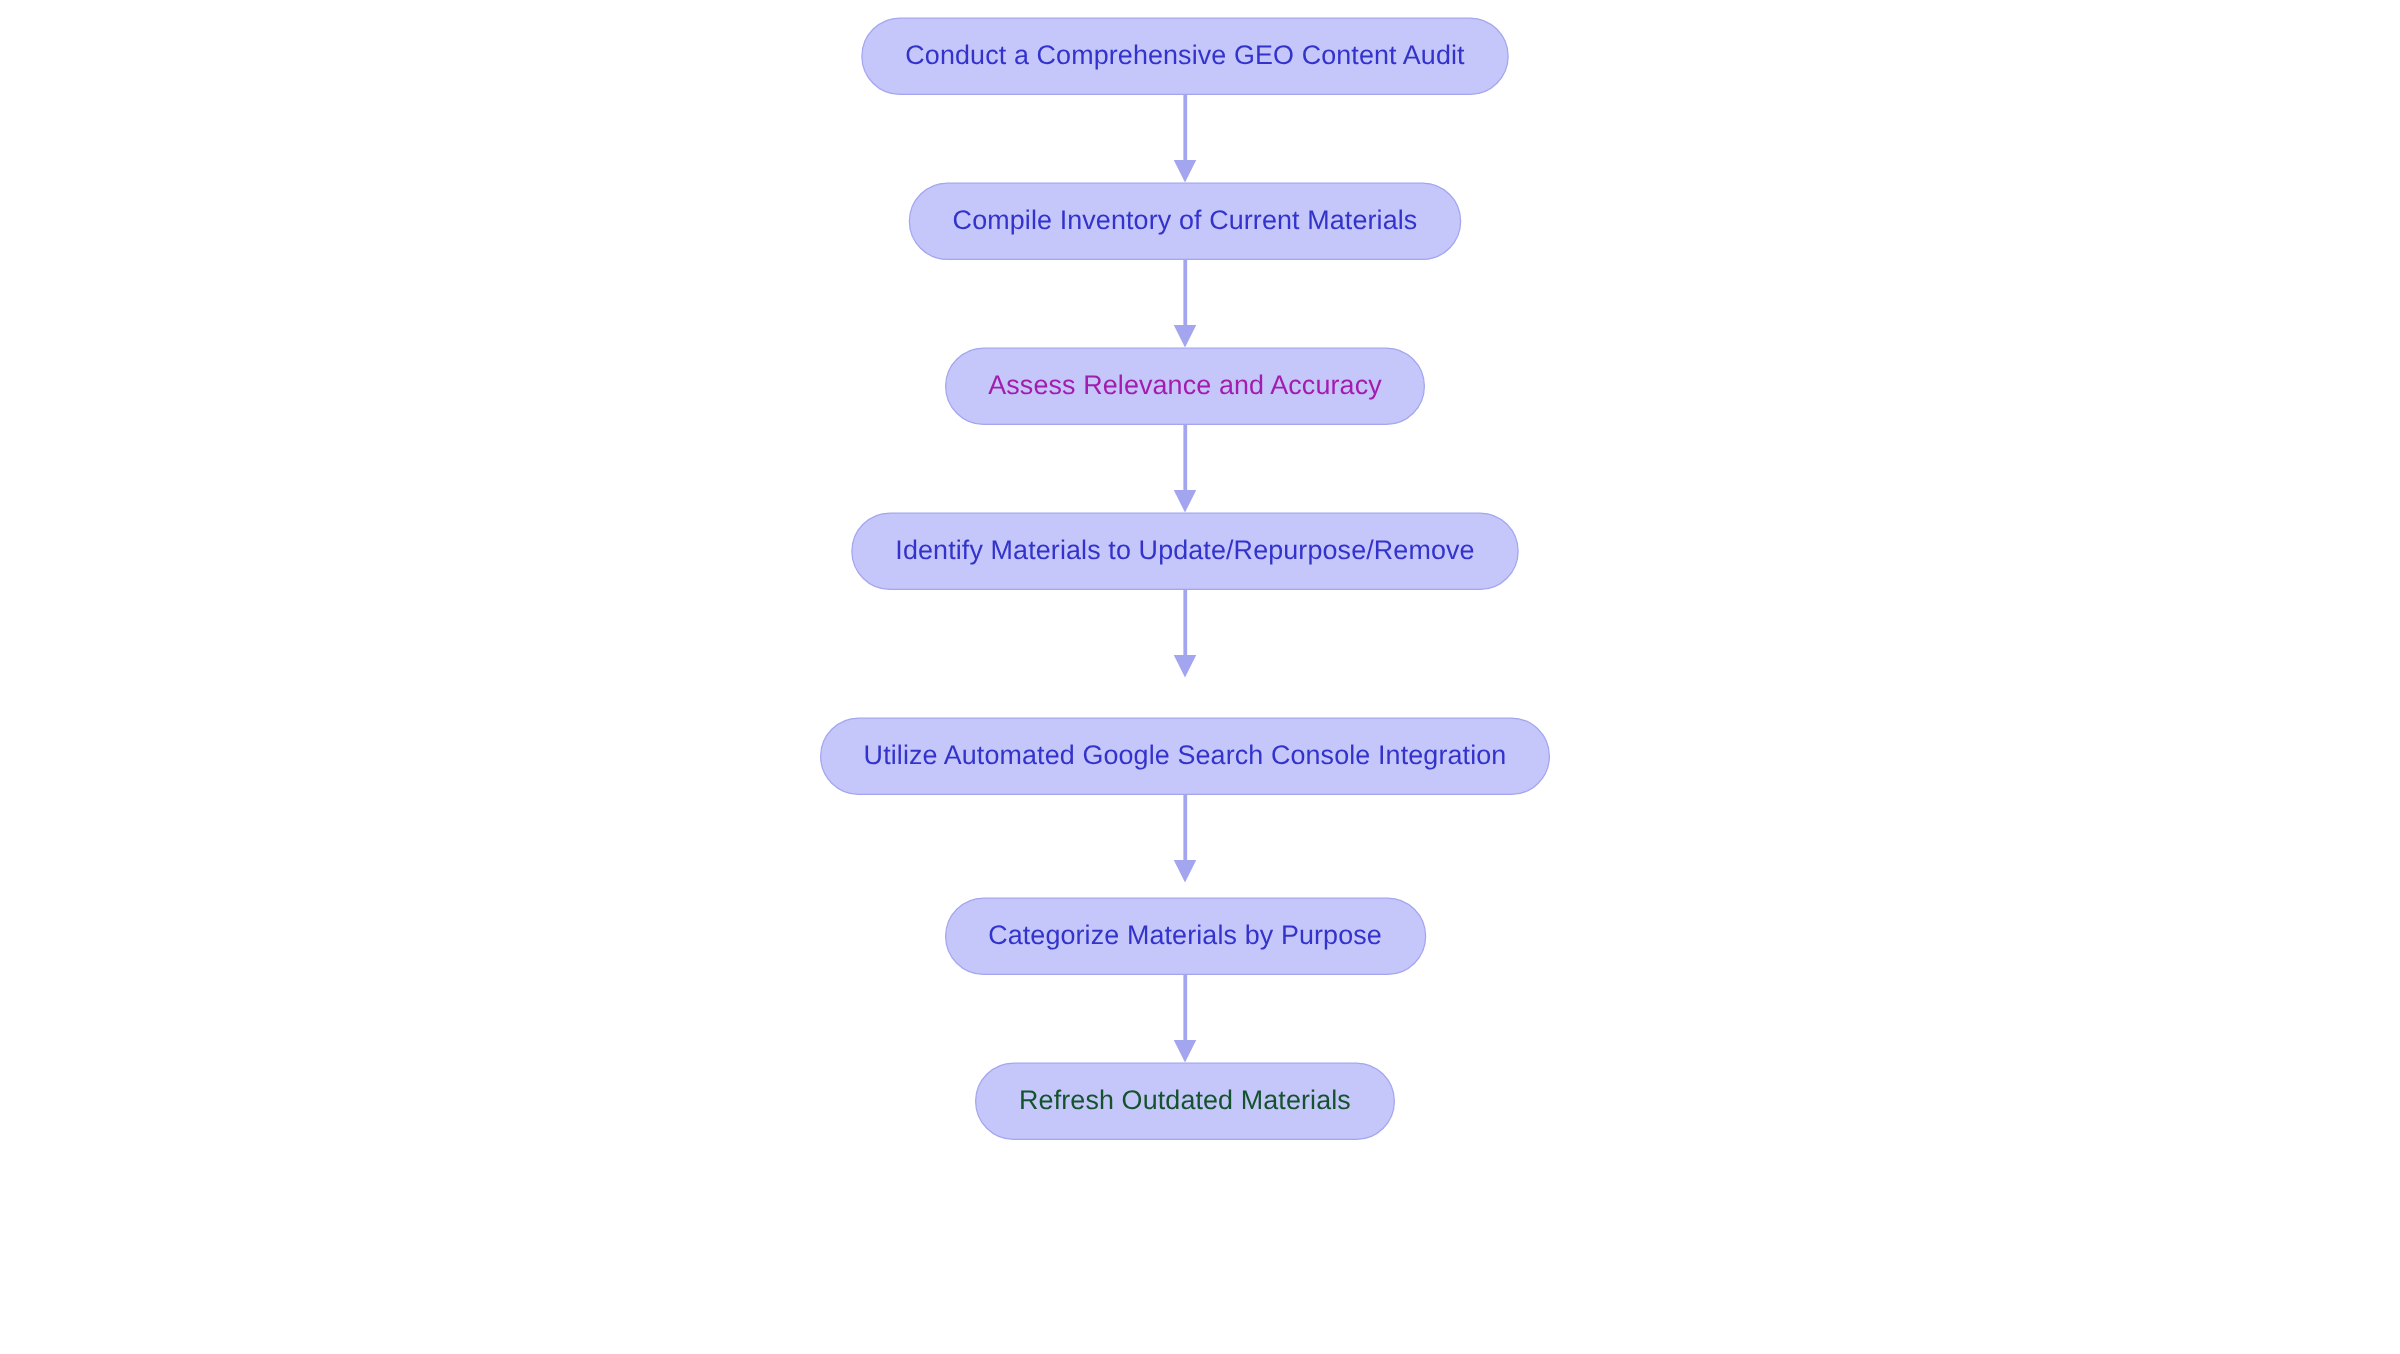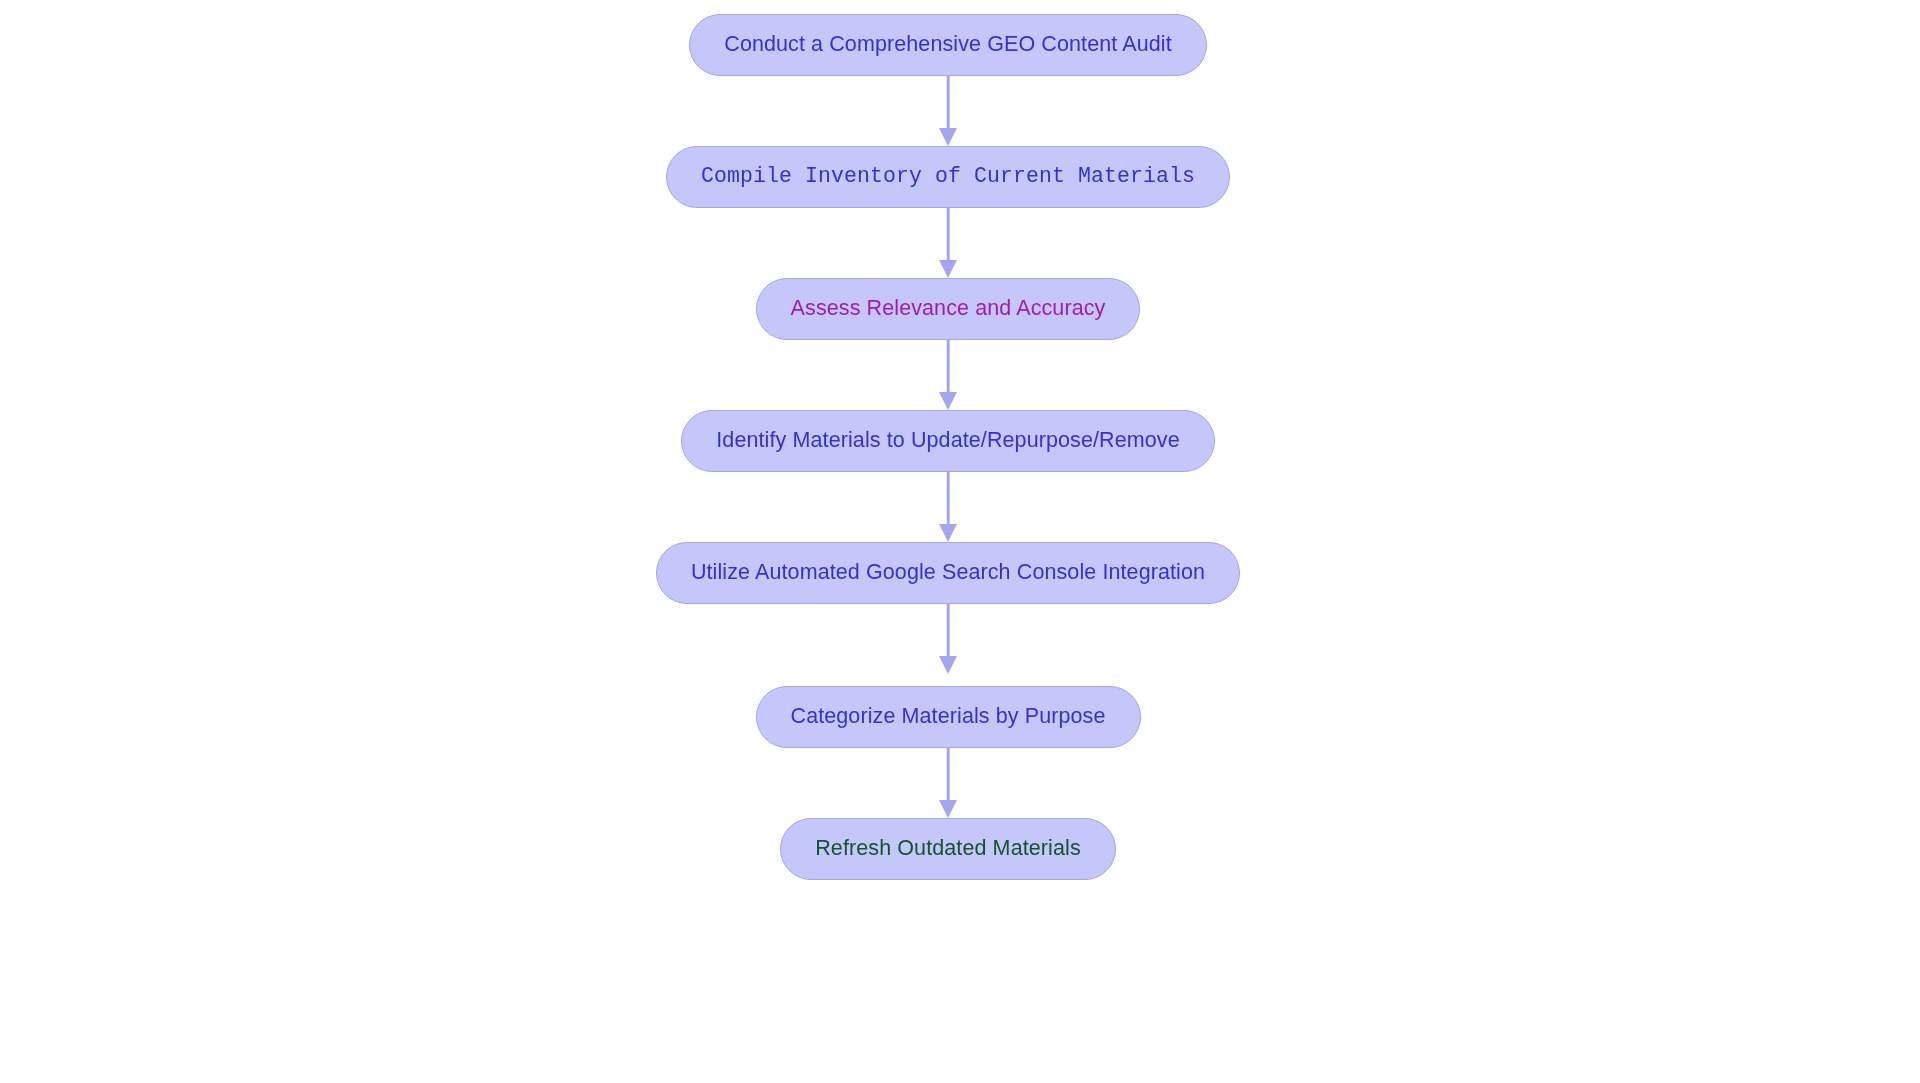--- a/index.html
+++ b/index.html
@@ -93,21 +93,21 @@
 
   <div class="flow-node" style="background: rgb(197, 198, 250); border-color: rgb(163, 165, 239); color: rgb(51, 51, 204);">
     <span class="node-label" style="color: rgb(51, 51, 204);">Conduct a Comprehensive GEO Content Audit</span>
   </div>
 
   <div class="connector">
     <div class="stem" style="background: rgb(163, 165, 239);"></div>
     <div class="arrowhead" style="border-top-color: rgb(163, 165, 239);"></div>
   </div>
 
-  <div class="flow-node" style="background: rgb(197, 198, 250); border-color: rgb(163, 165, 239); color: rgb(51, 51, 204); font-family: Liberation Mono, monospace;">
+  <div class="flow-node" style="background: rgb(197, 198, 250); border-color: rgb(163, 165, 239); color: rgb(51, 51, 204);">
     <span class="node-label" style="color: rgb(51, 51, 204);">Compile Inventory of Current Materials</span>
   </div>
 
   <div class="connector">
     <div class="stem" style="background: rgb(163, 165, 239);"></div>
     <div class="arrowhead" style="border-top-color: rgb(163, 165, 239);"></div>
   </div>
 
   <div class="flow-node" style="background: rgb(197, 198, 250); border-color: rgb(163, 165, 239); color: rgb(51, 51, 204);">
     <span class="node-label" style="color: #a21caf;">Assess Relevance and Accuracy</span>
@@ -120,21 +120,21 @@
 
   <div class="flow-node" style="background: rgb(197, 198, 250); border-color: rgb(163, 165, 239); color: rgb(51, 51, 204);">
     <span class="node-label" style="color: rgb(51, 51, 204); text-align: right;">Identify Materials to Update/Repurpose/Remove</span>
   </div>
 
   <div class="connector">
     <div class="stem" style="background: rgb(163, 165, 239);"></div>
     <div class="arrowhead" style="border-top-color: rgb(163, 165, 239);"></div>
   </div>
 
-  <div class="flow-node" style="background: rgb(197, 198, 250); border-color: rgb(163, 165, 239); color: rgb(51, 51, 204);">
+  <div class="flow-node" style="background: rgb(197, 198, 250); border-color: rgb(163, 165, 239); color: rgb(51, 51, 204); margin-top: 32px;">
     <span class="node-label" style="color: rgb(51, 51, 204);">Utilize Automated Google Search Console Integration</span>
   </div>
 
   <div class="connector">
     <div class="stem" style="background: rgb(163, 165, 239);"></div>
     <div class="arrowhead" style="border-top-color: rgb(163, 165, 239);"></div>
   </div>
 
   <div class="flow-node" style="background: rgb(197, 198, 250); border-color: rgb(163, 165, 239); color: rgb(51, 51, 204); margin-top: 12px;">
     <span class="node-label" style="color: rgb(51, 51, 204);">Categorize Materials by Purpose</span>

